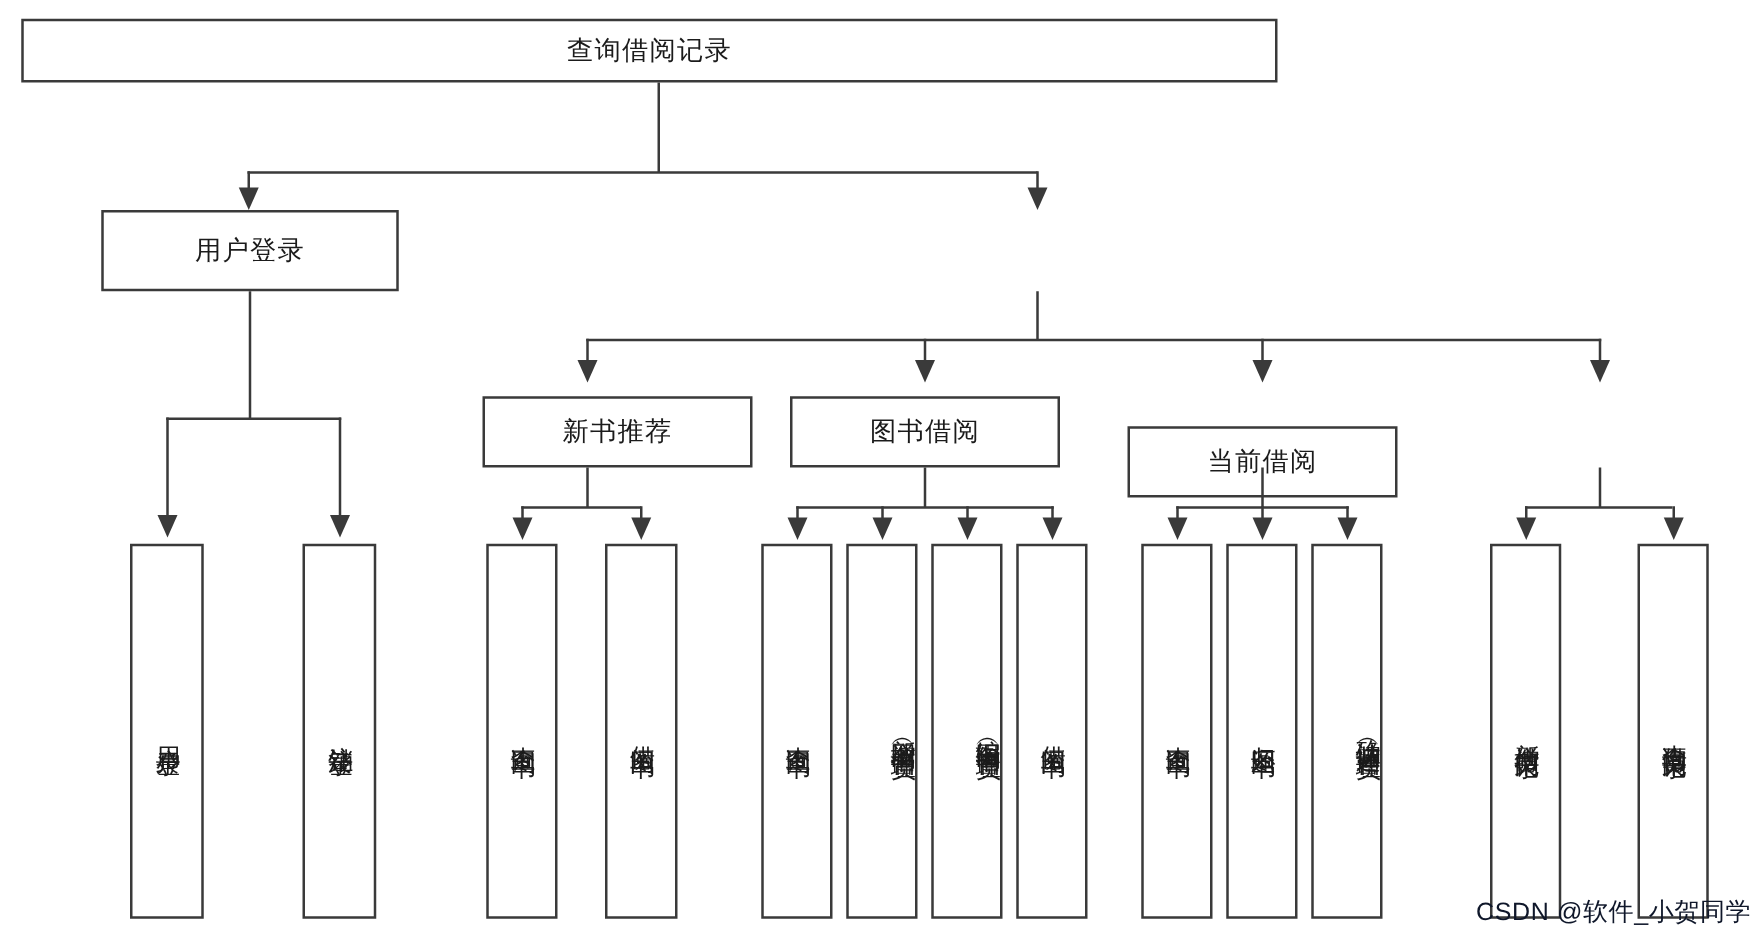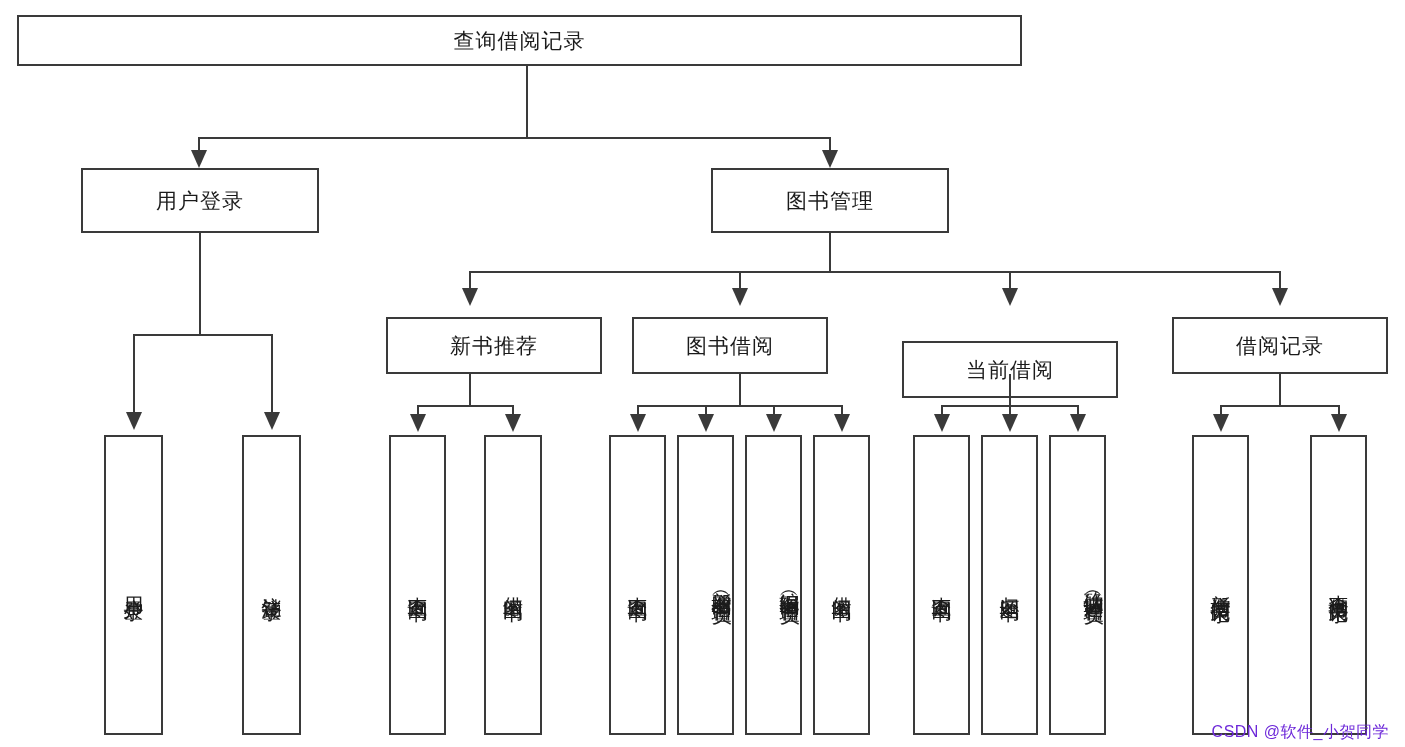--- a/index.html
+++ b/index.html
@@ -58,24 +58,24 @@
     position: absolute;
     width: 0;
     height: 0;
     border-left: 8px solid transparent;
     border-right: 8px solid transparent;
     border-top: 18px solid #3a3a3a;
   }
   
   #watermark {
     position: absolute;
-    right: 16px;
+    right: 4px;
     bottom: 4px;
-    font-size: 16px;
-    color: #6d28d9;
+    font-size: 20px;
+    color: #0f172a;
     white-space: nowrap;
     letter-spacing: 0.5px;
   }
 </style>
 </head>
 <body>
 
 <div id="canvas">
 
   <div class="node horiz" style="left:17px; top:15px; width:1005px; height:51px;">查询借阅记录</div>
@@ -84,44 +84,42 @@
 
   <div class="ln h" style="left:198px; top:137px; width:632px;"></div>
 
   <div class="ln v" style="left:198px; top:137px; height:20px;"></div>
   <div class="arrow" style="left:191px; top:150px;"></div>
   <div class="ln v" style="left:829px; top:137px; height:20px;"></div>
   <div class="arrow" style="left:822px; top:150px;"></div>
 
   <div class="node horiz" style="left:81px; top:168px; width:238px; height:65px;">用户登录</div>
 
-  <div class="node horiz" style="left:711px; top:168px; width:238px; height:65px;">图书管理</div>
 
   <div class="ln v" style="left:199px; top:233px; height:102px;"></div>
   <div class="ln h" style="left:133px; top:334px; width:140px;"></div>
   <div class="ln v" style="left:133px; top:334px; height:84px;"></div>
   <div class="arrow" style="left:126px; top:412px;"></div>
   <div class="ln v" style="left:271px; top:334px; height:84px;"></div>
   <div class="arrow" style="left:264px; top:412px;"></div>
 
   <div class="ln v" style="left:829px; top:233px; height:39px;"></div>
   <div class="ln h" style="left:469px; top:271px; width:812px;"></div>
   <div class="ln v" style="left:469px; top:271px; height:22px;"></div>
   <div class="arrow" style="left:462px; top:288px;"></div>
   <div class="ln v" style="left:739px; top:271px; height:22px;"></div>
   <div class="arrow" style="left:732px; top:288px;"></div>
   <div class="ln v" style="left:1009px; top:271px; height:22px;"></div>
   <div class="arrow" style="left:1002px; top:288px;"></div>
   <div class="ln v" style="left:1279px; top:271px; height:22px;"></div>
   <div class="arrow" style="left:1272px; top:288px;"></div>
 
   <div class="node horiz" style="left:362px; top:317px; width:216px; height:57px;margin-left:24px;">新书推荐</div>
-  <div class="node horiz" style="left:632px; top:317px; width:196px; height:57px;">图书借阅</div>
+  <div class="node horiz" style="left:632px; top:317px; width:216px; height:57px;">图书借阅</div>
   <div class="node horiz" style="left:902px; top:317px; width:216px; height:57px;margin-top:24px;">当前借阅</div>
-  <div class="node horiz" style="left:1172px; top:317px; width:216px; height:57px;">借阅记录</div>
 
   <div class="ln v" style="left:469px; top:374px; height:32px;"></div>
   <div class="ln h" style="left:417px; top:405px; width:96px;"></div>
   <div class="ln v" style="left:417px; top:405px; height:14px;"></div>
   <div class="arrow" style="left:410px; top:414px;"></div>
   <div class="ln v" style="left:512px; top:405px; height:14px;"></div>
   <div class="arrow" style="left:505px; top:414px;"></div>
 
   <div class="ln v" style="left:739px; top:374px; height:32px;"></div>
   <div class="ln h" style="left:637px; top:405px; width:206px;"></div>

